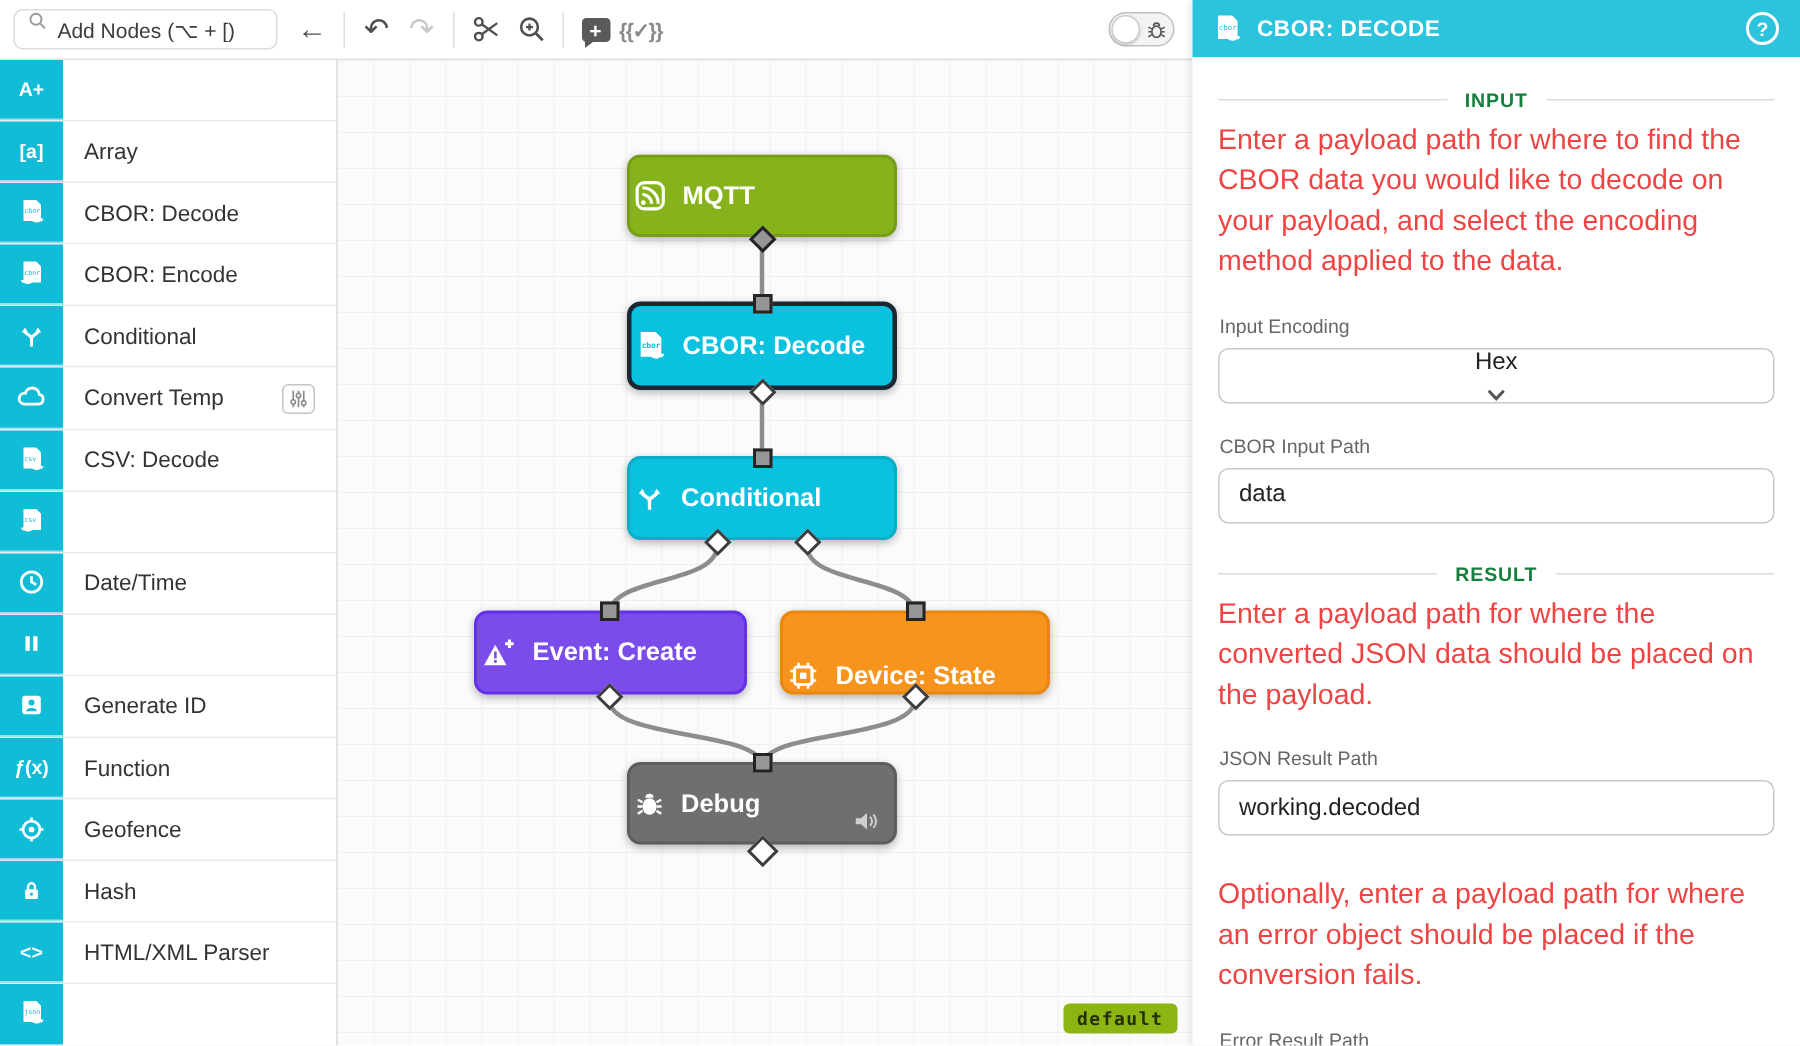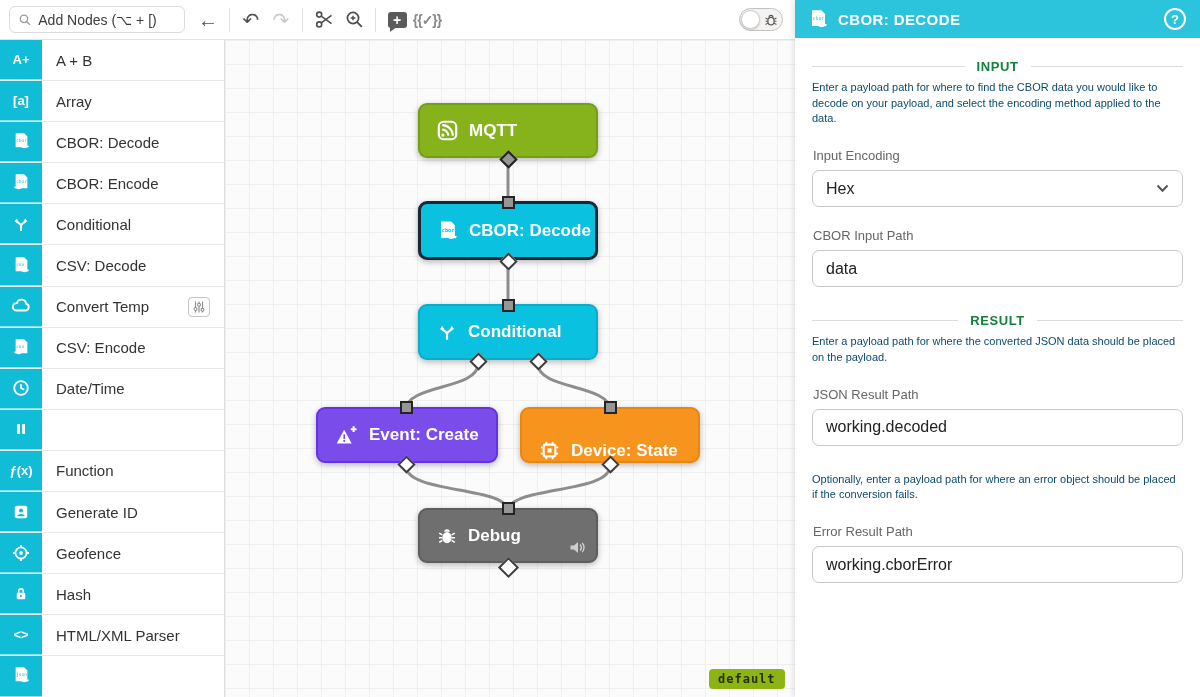--- a/index.html
+++ b/index.html
@@ -3,21 +3,21 @@
 <meta charset="utf-8">
 <style>
   * { margin:0; padding:0; box-sizing:border-box; }
   html,body { width:1200px; height:697px; overflow:hidden; }
   body { font-family:"Liberation Sans", sans-serif; background:#fff; color:#333; }
   .app { position:relative; width:1200px; height:697px; }
 
   
   .topbar { position:absolute; left:0; top:0; width:795px; height:40px; background:#fff;
             border-bottom:1px solid #e3e3e3; display:flex; align-items:center; z-index:5; }
-  .searchbox { display:flex; align-items:center; gap:7px; width:176px; height:27px; margin-left:9px;
+  .searchbox { display:flex; gap:7px; width:176px; height:27px; margin-left:9px;
                border:1px solid #dcdcdc; border-radius:6px; padding:0 9px; background:#fff; }
   .searchbox input { border:none; outline:none; width:100%; font-size:14px; color:#333;
                      font-family:"Liberation Sans", sans-serif; background:transparent; }
   .searchbox input::placeholder { color:#3c3c3c; opacity:1; }
   .tbtn { display:flex; align-items:center; justify-content:center; width:30px; height:30px;
           cursor:pointer; color:#4f4f4f; font-size:19px; background:none; border:none; }
   .tbtn.disabled { color:#c9c9c9; }
   .tdiv { width:1px; height:24px; background:#e0e0e0; margin:0 6px; }
   .glyphbtn { font-size:20px; line-height:1; }
   .curly { font-size:14px; color:#8a8a8a; font-weight:bold; letter-spacing:-1px; }
@@ -43,21 +43,21 @@
   .glyph { font-weight:bold; font-size:13px; letter-spacing:0; }
   .nicon svg text { fill:var(--accent-cyan); }
 
   
   .canvas { position:absolute; left:225px; top:40px; width:570px; height:657px; background:#fbfbfb;
             background-image:linear-gradient(#efefef 1px, transparent 1px),
                              linear-gradient(90deg,#efefef 1px, transparent 1px);
             background-size:24px 24px; }
   .edges { position:absolute; left:0; top:0; width:570px; height:657px; pointer-events:none; }
   .node { position:absolute; width:180px; height:56px; border-radius:9px; display:flex; align-items:center;
-          padding-left:17px; gap:11px; color:#fff; font-weight:bold; font-size:17px; cursor:pointer;
+          padding-left:3px; gap:11px; color:#fff; font-weight:bold; font-size:17px; cursor:pointer;
           box-shadow:0 2px 6px rgba(0,0,0,.28); }
   .node svg text { font-weight:bold; }
   .n-mqtt    { left:193px; top:63px;  height:55px; background:var(--node-green);  border:2px solid rgba(0,0,0,.12); }
   .n-cbor    { left:193px; top:161px; height:59px; background:var(--node-cyan);   border:3px solid #1b2733; }
   .n-cbor svg text { fill:var(--node-cyan); }
   .n-cond    { left:193px; top:264px; background:var(--node-cyan);   border:2px solid rgba(0,0,0,.10); }
   .n-event   { left:91px;  top:367px; width:182px; background:var(--node-purple); border:2.5px solid #6531e8; }
   .n-device  { left:295px; top:367px; background:var(--node-orange); border:2px solid #ea860d;align-items:flex-end; }
   .n-debug   { left:193px; top:468px; height:55px; background:var(--node-gray);   border:2px solid #5d5d5d; }
   .n-debug .spk { position:absolute; right:10px; bottom:6px; }
@@ -75,26 +75,26 @@
   .panel-header { height:38px; background:var(--panel-header); color:#fff; display:flex; align-items:center;
            padding:0 14px; gap:10px; }
   .panel-header svg text { fill:var(--panel-header); }
   .panel-title { font-weight:bold; font-size:15px; letter-spacing:.4px; text-transform:uppercase; flex:1; }
   .help { width:22px; height:22px; border:2px solid #fff; border-radius:50%; display:flex; align-items:center;
           justify-content:center; font-size:13px; font-weight:bold; color:#fff; cursor:pointer; }
   .panel-body { padding:2px 17px 0 17px; }
   .sect-head { display:flex; align-items:center; gap:12px; margin:19px 0 6px 0; color:#15803d;
                font-size:13px; font-weight:bold; letter-spacing:.6px; }
   .sect-head::before, .sect-head::after { content:""; flex:1; height:1px; background:#dcdcdc; }
-  .sect-desc { font-size:11px; color:#0c4a6e; line-height:1.43; margin:0 0 2px 0; }
+  .sect-desc { font-size:19px; color:#ef4444; line-height:1.43; margin:0 0 2px 0; }
   .flabel { font-size:13px; color:#666; margin:21px 0 7px 1px; }
   .fbox { height:37px; border:1px solid #c9c9c9; border-radius:7px; display:flex; align-items:center;
           padding:0 13px; font-size:16px; color:#222; background:#fff; width:100%;
           font-family:"Liberation Sans", sans-serif; outline:none; }
-  .select { justify-content:space-between; cursor:pointer; }
+  .select { justify-content:space-between; cursor:pointer;flex-direction:column; }
   .gap-after { margin-bottom:26px; }
 </style>
 </head>
 <body>
 
 <div class="app">
 
   <div class="topbar">
     <div class="searchbox">
       <svg width="14" height="14" viewBox="0 0 16 16">
@@ -137,21 +137,20 @@
         <path d="M5,8 L2,6.5 M5,10.5 H2 M5,13 L2,14.8 M13,8 L16,6.5 M13,10.5 H16 M13,13 L16,14.8" stroke="#555" stroke-width="1.3"></path>
       </svg>
     </div>
   </div>
 
   <div class="palette" id="palette">
       <div class="prow">
       <span class="nicon">
           <span class="glyph">A+</span>
         </span>
-      <span class="plabel">A + B</span>
     </div>
       <div class="prow">
       <span class="nicon">
           <span class="glyph">[a]</span>
         </span>
       <span class="plabel">Array</span>
     </div>
       <div class="prow">
       <span class="nicon">
           <svg width="17" height="19" viewBox="0 0 16 17">
@@ -176,31 +175,20 @@
     </div>
       <div class="prow">
       <span class="nicon">
           <svg width="18" height="18" viewBox="0 0 18 18">
             <path d="M9,16 V11 C9,8 5.5,8.5 4.3,5.8 M9,11 C9,8 12.5,8.5 13.7,5.8" fill="none" stroke="#fff" stroke-width="2"></path>
             <path d="M2.5,6.5 L4.8,3.4 L6.6,6.9 z" fill="#fff"></path>
             <path d="M15.5,6.5 L13.2,3.4 L11.4,6.9 z" fill="#fff"></path>
           </svg>
         </span>
       <span class="plabel">Conditional</span>
-    </div>
-      <div class="prow">
-      <span class="nicon">
-          <svg width="17" height="19" viewBox="0 0 16 17">
-  <path d="M2.5,0.8 h8 l3,3 V14 h-11 z" fill="#fff"></path>
-  <text x="3" y="9.2" font-size="4.2" font-family="DejaVu Sans Mono, monospace">csv</text>
-  <path d="M8.5,13.4 c2.6,1.5 3.6,0.6 5,-0.6" fill="none" stroke="#fff" stroke-width="1.6"></path>
-            <path d="M13.8,14.6 l1.4,-2 l-2.4,-0.4 z" fill="#fff"></path>
-  </svg>
-        </span>
-      <span class="plabel">CSV: Decode</span>
     </div>
       <div class="prow">
       <span class="nicon">
           <svg width="20" height="20" viewBox="0 0 18 18">
             <path d="M4.6,13 h8.6 a3,3 0 0 0 0.5,-5.9 a4.3,4.3 0 0 0 -8.4,-0.7 a3.3,3.3 0 0 0 -0.7,6.6 z" fill="none" stroke="#fff" stroke-width="1.7"></path>
           </svg>
         </span>
       <span class="plabel">Convert Temp</span>
     <span class="cfgchip">
           <svg width="14" height="14" viewBox="0 0 18 18">
@@ -209,58 +197,68 @@
   <circle cx="9" cy="6" r="1.9" fill="#fdfdfd" stroke="#8a8a8a" stroke-width="1.3"></circle>
   <circle cx="13.5" cy="12.5" r="1.9" fill="#fdfdfd" stroke="#8a8a8a" stroke-width="1.3"></circle>
           </svg>
         </span>
       </div>
       <div class="prow">
       <span class="nicon">
           <svg width="17" height="19" viewBox="0 0 16 17">
   <path d="M2.5,0.8 h8 l3,3 V14 h-11 z" fill="#fff"></path>
   <text x="3" y="9.2" font-size="4.2" font-family="DejaVu Sans Mono, monospace">csv</text>
+  <path d="M8.5,13.4 c2.6,1.5 3.6,0.6 5,-0.6" fill="none" stroke="#fff" stroke-width="1.6"></path>
+            <path d="M13.8,14.6 l1.4,-2 l-2.4,-0.4 z" fill="#fff"></path>
+  </svg>
+        </span>
+      <span class="plabel">CSV: Decode</span>
+    </div>
+      <div class="prow">
+      <span class="nicon">
+          <svg width="17" height="19" viewBox="0 0 16 17">
+  <path d="M2.5,0.8 h8 l3,3 V14 h-11 z" fill="#fff"></path>
+  <text x="3" y="9.2" font-size="4.2" font-family="DejaVu Sans Mono, monospace">csv</text>
   <path d="M7.5,13.4 c-2.6,1.5 -3.6,0.6 -5,-0.6" fill="none" stroke="#fff" stroke-width="1.6"></path>
             <path d="M2.2,14.6 l-1.4,-2 l2.4,-0.4 z" fill="#fff"></path>
   </svg>
         </span>
-      <span class="plabel">CSV: Encode</span>
     </div>
       <div class="prow">
       <span class="nicon">
           <svg width="18" height="18" viewBox="0 0 18 18">
             <circle cx="9" cy="9" r="6.8" fill="none" stroke="#fff" stroke-width="1.8"></circle>
             <path d="M9,5.2 V9 L12.2,10.8" fill="none" stroke="#fff" stroke-width="1.8"></path>
           </svg>
         </span>
       <span class="plabel">Date/Time</span>
     </div>
       <div class="prow">
       <span class="nicon">
           <svg width="16" height="16" viewBox="0 0 18 18">
             <rect x="4.5" y="3.5" width="3.2" height="11" fill="#fff"></rect>
             <rect x="10.3" y="3.5" width="3.2" height="11" fill="#fff"></rect>
           </svg>
         </span>
-    </div>
-      <div class="prow">
-      <span class="nicon">
-          <span class="glyph">ƒ(x)</span>
-        </span>
-      <span class="plabel">Function</span>
     </div>
       <div class="prow">
       <span class="nicon">
           <svg width="18" height="18" viewBox="0 0 18 18">
             <rect x="2.8" y="2.8" width="12.4" height="12.4" rx="2" fill="#fff"></rect>
             <circle cx="9" cy="7.4" r="2" fill="var(--accent-cyan)"></circle>
             <path d="M5.4,13.2 c0,-2.9 7.2,-2.9 7.2,0 z" fill="var(--accent-cyan)"></path>
           </svg>
         </span>
       <span class="plabel">Generate ID</span>
+    </div>
+      <div class="prow">
+      <span class="nicon">
+          <span class="glyph">ƒ(x)</span>
+        </span>
+      <span class="plabel">Function</span>
     </div>
       <div class="prow">
       <span class="nicon">
           <svg width="18" height="18" viewBox="0 0 18 18">
             <circle cx="9" cy="9" r="5.6" fill="none" stroke="#fff" stroke-width="1.8"></circle>
             <circle cx="9" cy="9" r="1.9" fill="#fff"></circle>
             <path d="M9,1 V3.2 M9,14.8 V17 M1,9 H3.2 M14.8,9 H17" stroke="#fff" stroke-width="1.8"></path>
           </svg>
         </span>
       <span class="plabel">Geofence</span>

